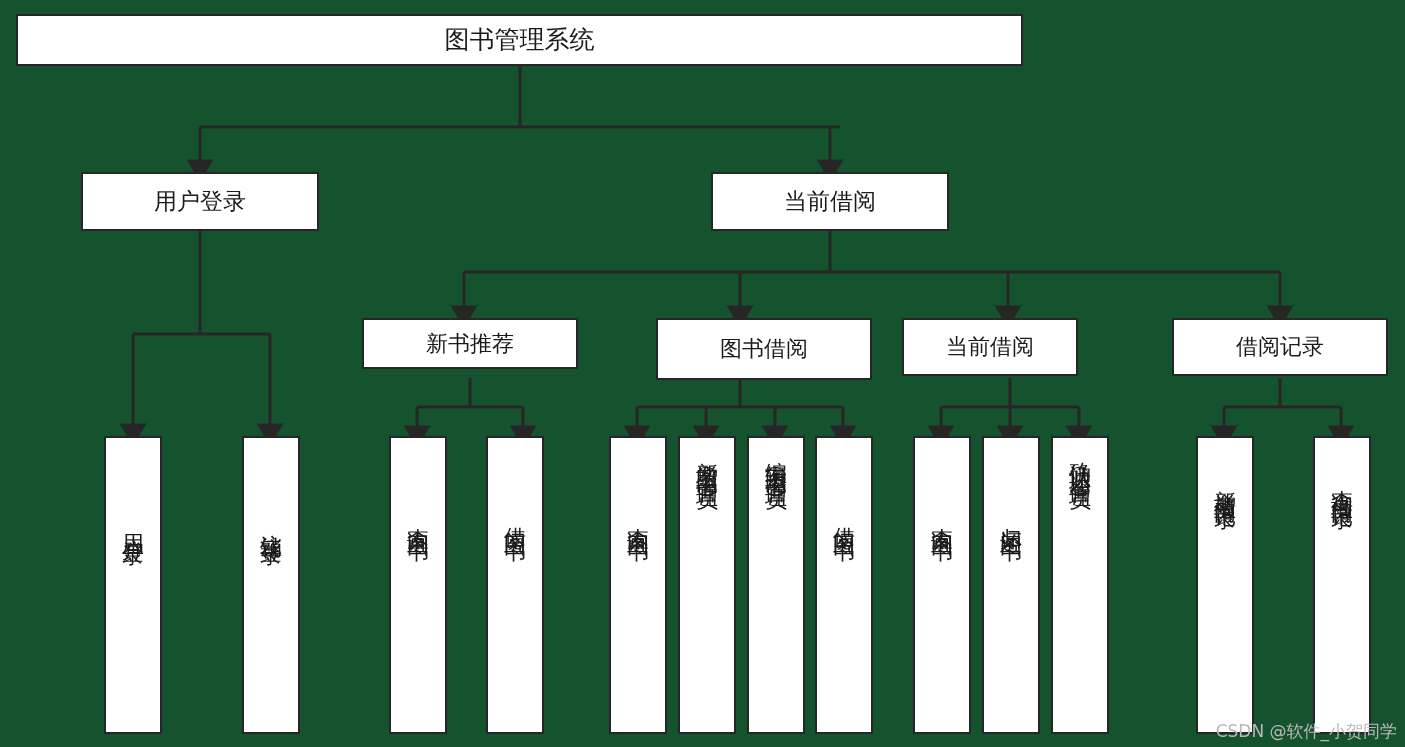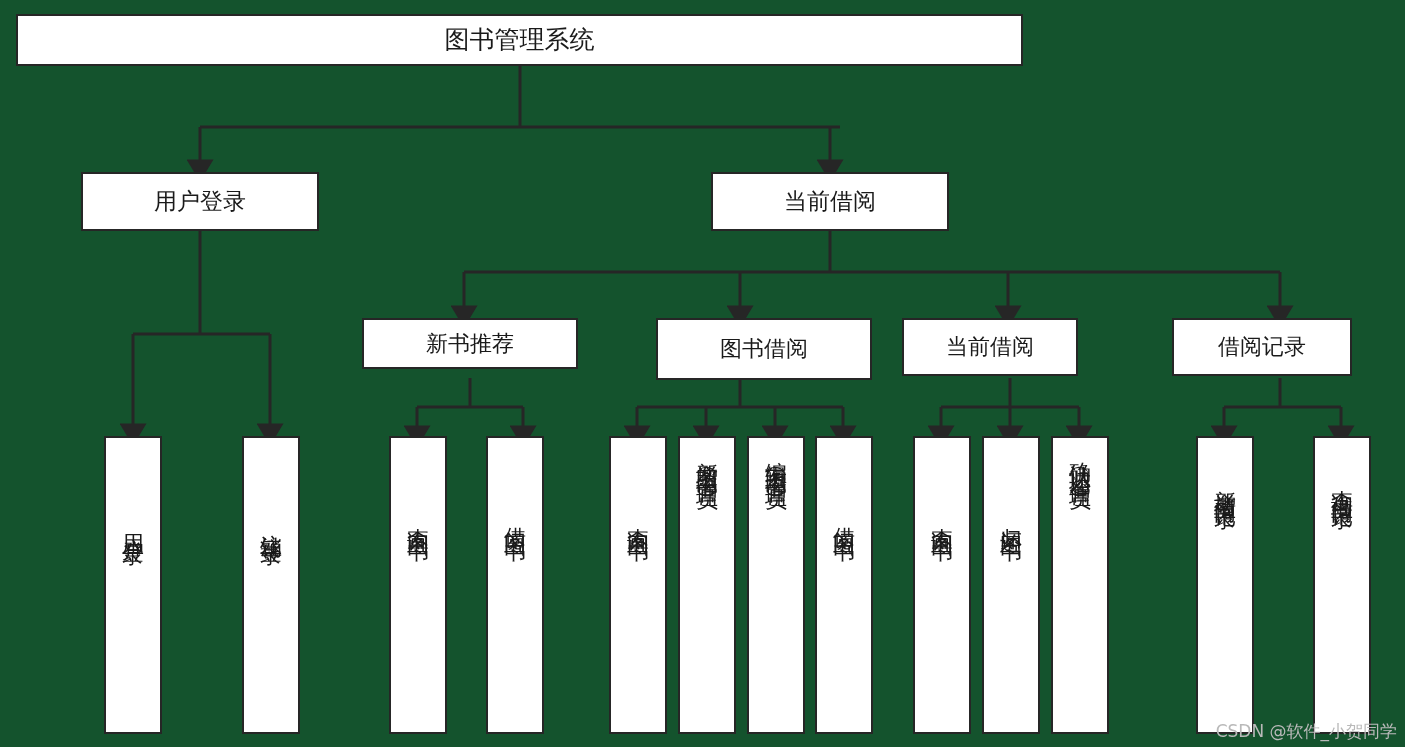--- a/index.html
+++ b/index.html
@@ -138,21 +138,21 @@
 
   <div class="node lvl3" style="left:362px; top:318px; width:216px; height:51px;">
     <span class="label">新书推荐</span>
   </div>
   <div class="node lvl3" style="left:632px; top:318px; width:216px; height:62px;margin-left:24px;">
     <span class="label">图书借阅</span>
   </div>
   <div class="node lvl3" style="left:902px; top:318px; width:176px; height:58px;">
     <span class="label">当前借阅</span>
   </div>
-  <div class="node lvl3" style="left:1172px; top:318px; width:180px; height:58px;">
+  <div class="node lvl3" style="left:1172px; top:318px; width:216px; height:58px;">
     <span class="label">借阅记录</span>
   </div>
 
   <div class="node leaf" style="left:104px; top:436px; width:58px; height:298px; padding-top:78px;">
     <span class="label">用户登录</span>
   </div>
   <div class="node leaf" style="left:242px; top:436px; width:58px; height:298px; padding-top:78px;">
     <span class="label">注销登录</span>
   </div>
 

